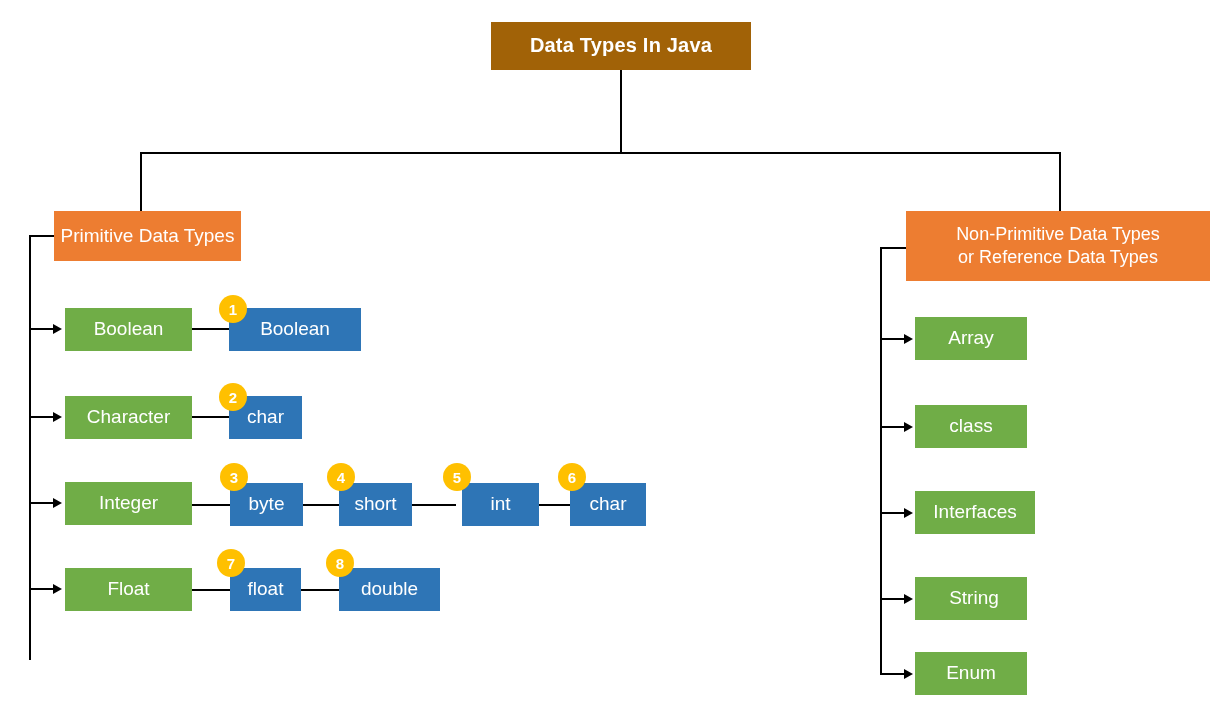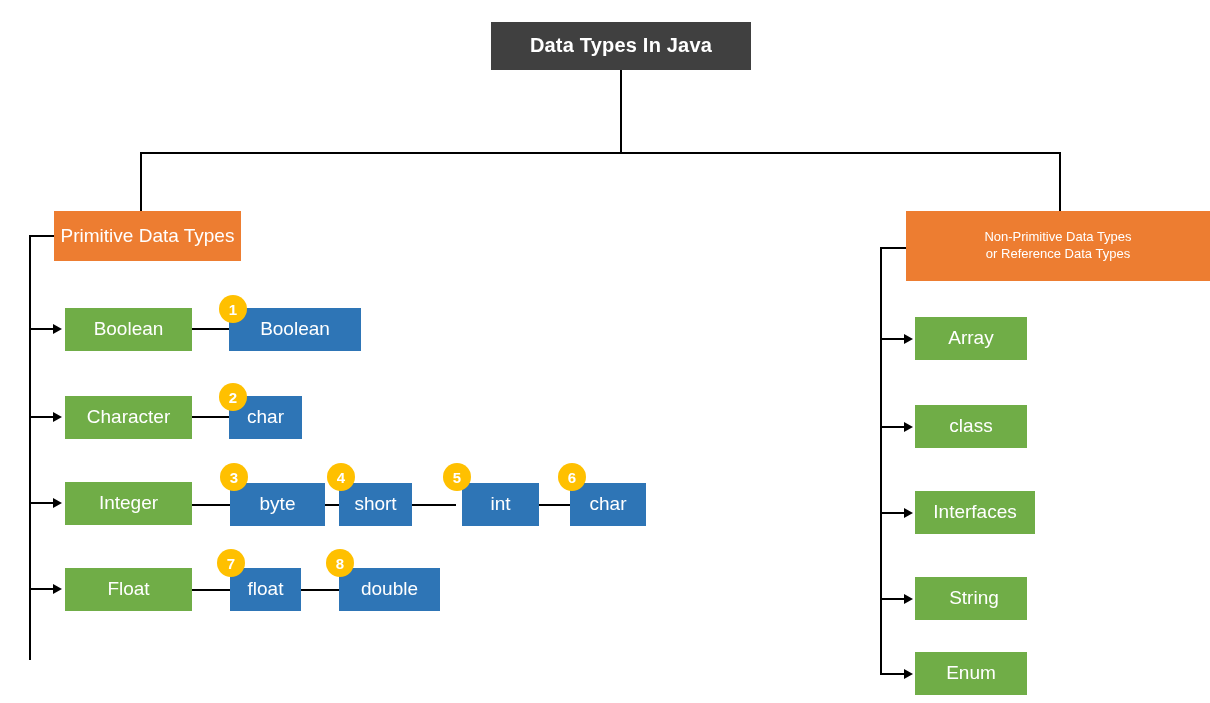--- a/index.html
+++ b/index.html
@@ -22,31 +22,31 @@
     display: flex;
     align-items: center;
     justify-content: center;
     color: #ffffff;
     box-sizing: border-box;
     line-height: 1.18;
     text-align: center;
     z-index: 3;
   }
   .node-root {
-    background: #404040;
+    background: #a16207;
     font-weight: bold;
     font-size: 20px;
     letter-spacing: .2px;
   }
   .node-branch {
     background: #ED7D31;
     font-size: 19px;
   }
   .node-branch.two-line {
-    font-size: 13px;
+    font-size: 18px;
     flex-direction: column;
     line-height: 1.3;
   }
   .node-group {
     background: #70AD47;
     font-size: 19px;
   }
   .node-leaf {
     background: #2E75B6;
     font-size: 19px;
@@ -132,21 +132,21 @@
   <div class="badge" style="left:219px; top:383px;">
     <span>2</span>
   </div>
 
   <div class="line line-h" style="left:29px; top:502px; width:28px;"></div>
   <div class="arrow" style="left:53px; top:498px;"></div>
   <div class="node node-group" style="left:65px; top:482px; width:127px; height:43px;">
     <span>Integer</span>
   </div>
   <div class="line line-h" style="left:192px; top:504px; width:40px;"></div>
-  <div class="node node-leaf" style="left:230px; top:483px; width:95px; height:43px;">
+  <div class="node node-leaf" style="left:230px; top:483px; width:73px; height:43px;">
     <span>byte</span>
   </div>
   <div class="badge" style="left:220px; top:463px;">
     <span>3</span>
   </div>
 
   <div class="line line-h" style="left:302px; top:504px; width:40px;"></div>
   <div class="node node-leaf" style="left:339px; top:483px; width:73px; height:43px;">
     <span>short</span>
   </div>

